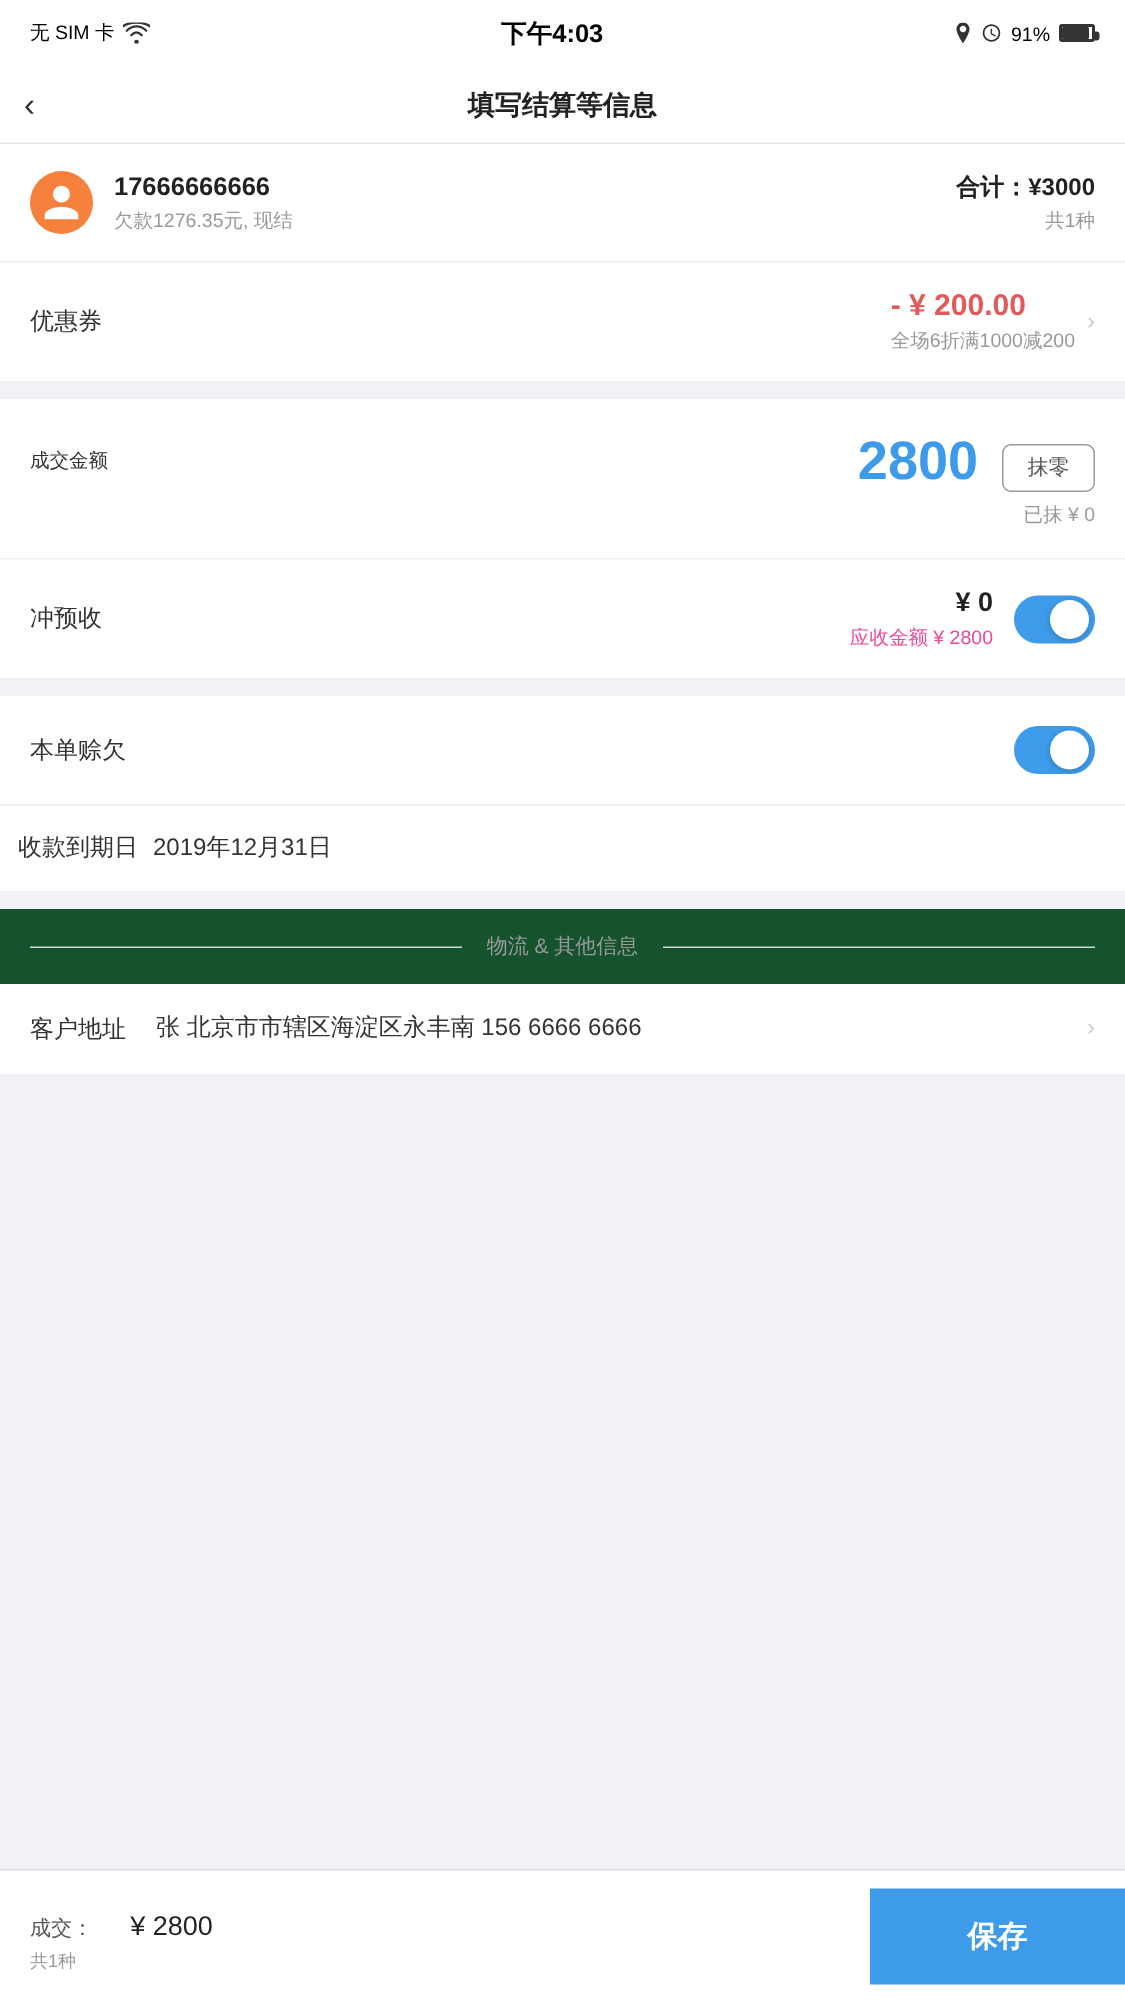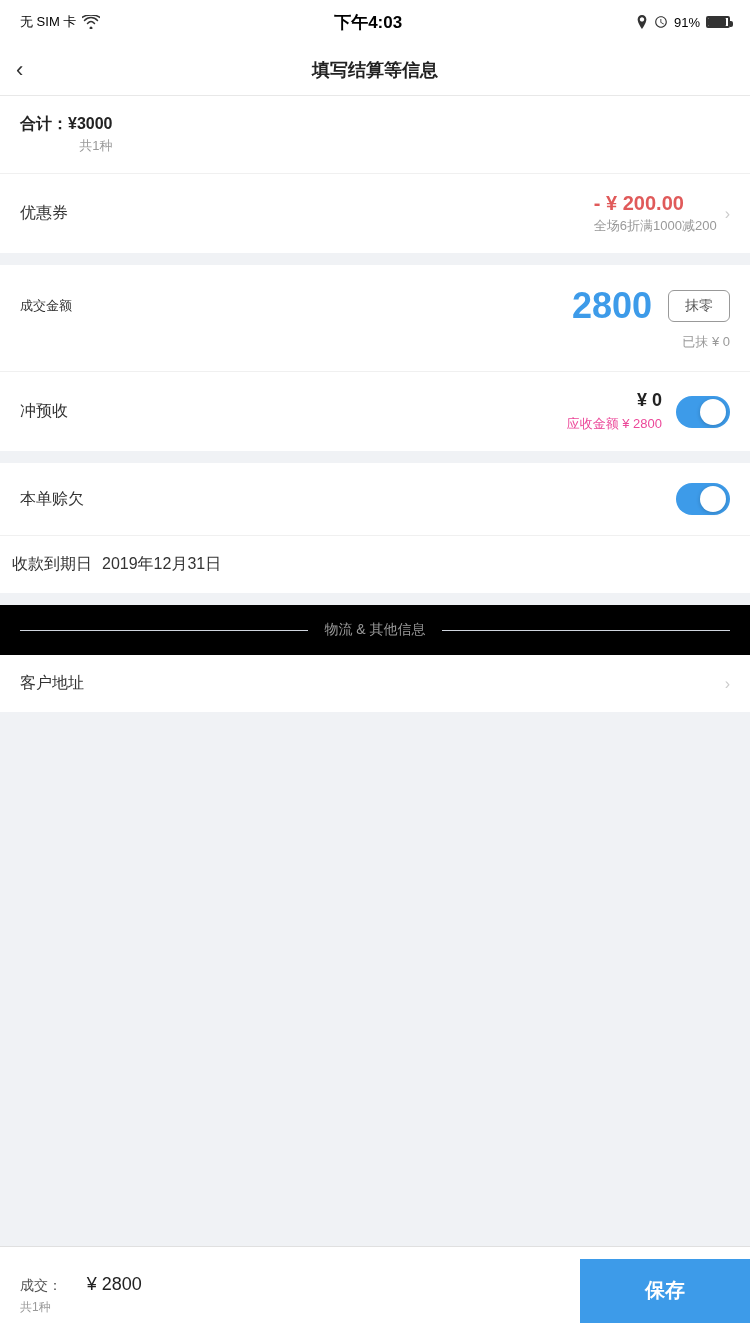--- a/index.html
+++ b/index.html
@@ -113,21 +113,21 @@
     .deal-section {
       background: #fff;
       padding: 20px 20px;
     }
     .deal-row {
       display: flex;
       align-items: center;
       justify-content: space-between;
     }
     .deal-label { font-size: 13px; color: #333; }
-    .deal-right { display: flex; align-items: center; gap: 16px; }
+    .deal-right { display: flex; align-items: flex-end; gap: 16px; }
     .deal-amount { font-size: 36px; font-weight: 700; color: #3d9be9; }
     .round-btn {
       border: 1px solid #999;
       border-radius: 6px;
       padding: 6px 16px;
       font-size: 14px;
       color: #555;
       background: #fff;
       cursor: pointer;
     }
@@ -192,21 +192,21 @@
       background: #fff;
       padding: 18px 12px;
       border-top: 1px solid #f0f0f0;
     }
     .duedate-row { display: flex; align-items: center; gap: 10px; }
     .duedate-label { font-size: 16px; color: #333; }
     .duedate-value { font-size: 16px; color: #333; }
 
     
     .logistics-divider {
-      background: #000000;
+      background: #14532d;
       padding: 16px 20px;
       display: flex;
       align-items: center;
       justify-content: center;
       gap: 16px;
     }
     .divider-line {
       flex: 1;
       height: 1px;
       background: #d0d5de;
@@ -316,20 +316,31 @@
     </div>
   </div>
 </div>
 
 <div class="nav-bar">
   <div class="nav-back">‹</div>
   <div class="nav-title">填写结算等信息</div>
 </div>
 
 <div class="card customer-row">
+  <div class="customer-left">
+    <div class="avatar">
+      <svg width="28" height="28" viewBox="0 0 24 24" fill="#fff">
+        <path d="M12 12c2.7 0 4.8-2.1 4.8-4.8S14.7 2.4 12 2.4 7.2 4.5 7.2 7.2 9.3 12 12 12zm0 2.4c-3.2 0-9.6 1.6-9.6 4.8v2.4h19.2v-2.4c0-3.2-6.4-4.8-9.6-4.8z"></path>
+      </svg>
+    </div>
+    <div class="customer-info">
+      <div class="phone">17666666666</div>
+      <div class="debt">欠款1276.35元, 现结</div>
+    </div>
+  </div>
   <div class="customer-right">
     <div class="total-value">合计：¥3000</div>
     <div class="count">共1种</div>
   </div>
 </div>
 
 <div class="coupon-row">
   <div class="coupon-label">优惠券</div>
   <div class="coupon-right">
     <div>
@@ -389,20 +400,21 @@
 <div class="section-gap"></div>
 
 <div class="logistics-divider">
   <div class="divider-line"></div>
   <div class="divider-text">物流 &amp; 其他信息</div>
   <div class="divider-line"></div>
 </div>
 
 <div class="address-section card">
   <div class="address-label">客户地址</div>
+  <div class="address-value">张 北京市市辖区海淀区永丰南 156 6666 6666</div>
   <div class="address-arrow">›</div>
 </div>
 
 <div class="bottom-spacer"></div>
 
 <div class="bottom-bar">
   <div class="bottom-summary">
     <div>
       <span class="bottom-deal">成交：</span>
       <span class="bottom-deal-amount">¥ 2800</span>

